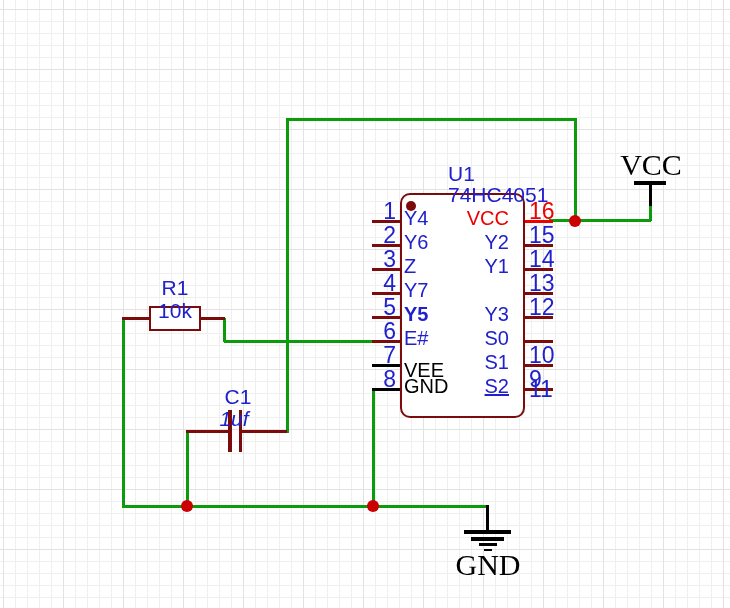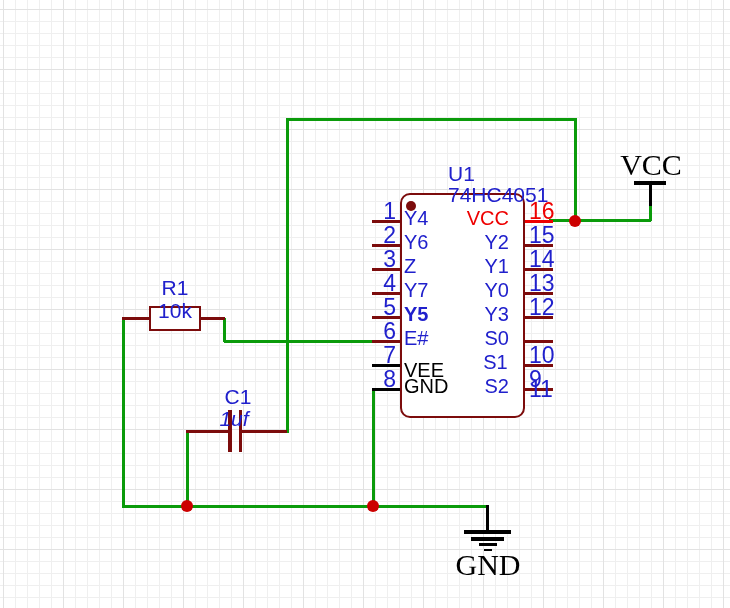--- a/index.html
+++ b/index.html
@@ -117,25 +117,24 @@
   <div class="pin-lbl" style="left:404px;top:256px;">Z</div>
   <div class="pin-lbl" style="left:404px;top:280px;">Y7</div>
   <div class="pin-lbl" style="left:404px;top:304px;font-weight:bold;">Y5</div>
   <div class="pin-lbl" style="left:404px;top:328px;">E#</div>
   <div class="pin-lbl blacktx" style="left:404px;top:352px;margin-top:8px;">VEE</div>
   <div class="pin-lbl blacktx" style="left:404px;top:376px;">GND</div>
 
   <div class="pin-lbl redtx" style="left:420px;top:208px;width:89px;text-align:right;">VCC</div>
   <div class="pin-lbl" style="left:420px;top:232px;width:89px;text-align:right;">Y2</div>
   <div class="pin-lbl" style="left:420px;top:256px;width:89px;text-align:right;">Y1</div>
-  <div class="pin-lbl" style="left:420px;top:280px;width:89px;text-align:right;">Y0</div>
   <div class="pin-lbl" style="left:420px;top:304px;width:89px;text-align:right;">Y3</div>
   <div class="pin-lbl" style="left:420px;top:328px;width:89px;text-align:right;">S0</div>
-  <div class="pin-lbl" style="left:420px;top:352px;width:89px;text-align:center;margin-left:31px;">S1</div>
-  <div class="pin-lbl" style="left:420px;top:376px;width:89px;text-align:right;">S2</div>
+  <div class="pin-lbl" style="left:420px;top:352px;width:89px;text-align:right;">S1</div>
+  <div class="pin-lbl" style="left:420px;top:376px;width:89px;text-align:right;text-decoration:underline;">S2</div>
 
   <div class="bl" style="left:634px;top:181px;width:32px;height:3.5px;"></div>
   <div class="bl" style="left:649px;top:183px;width:2.5px;height:23px;"></div>
   <div class="net-label" style="left:608px;top:150px;width:86px;">VCC</div>
 
   <div class="bl" style="left:486px;top:505px;width:2.5px;height:27px;"></div>
   <div class="bl" style="left:464px;top:530px;width:47px;height:3.5px;"></div>
   <div class="bl" style="left:471px;top:537px;width:33px;height:3.5px;"></div>
   <div class="bl" style="left:478.5px;top:543px;width:18px;height:3px;"></div>
   <div class="bl" style="left:483.5px;top:548.5px;width:8px;height:2.5px;"></div>

